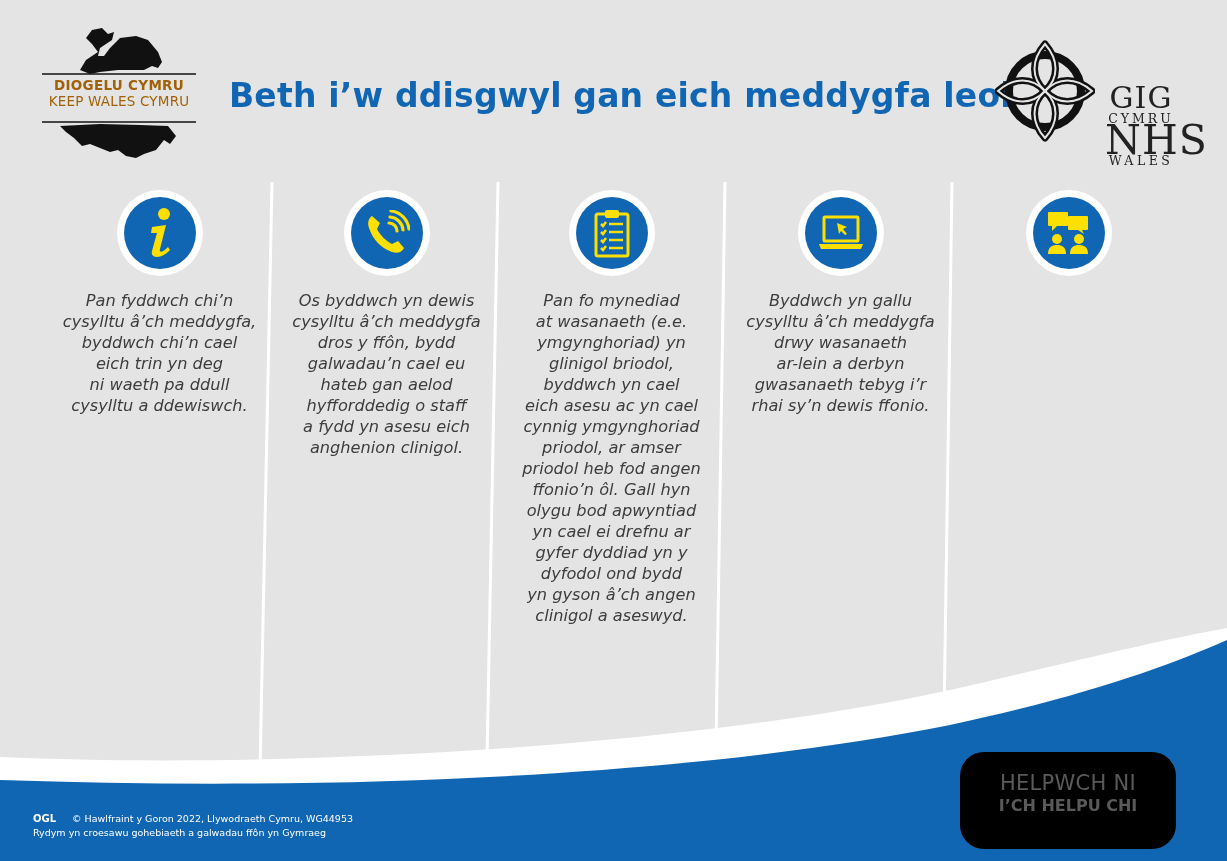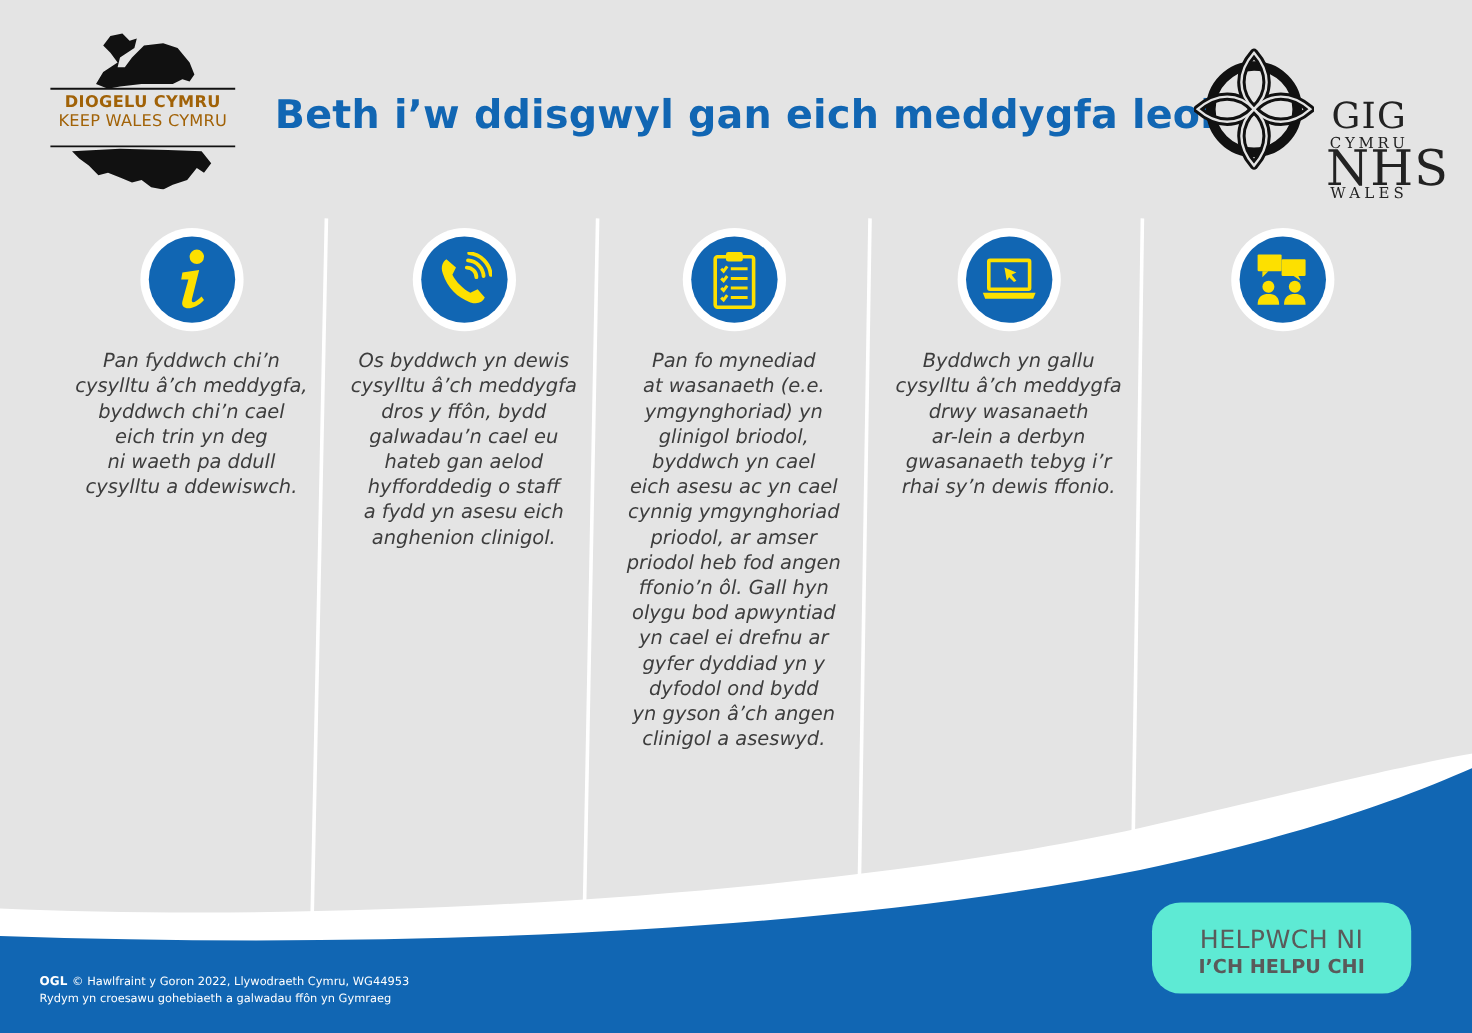--- a/index.html
+++ b/index.html
@@ -15,25 +15,25 @@
   .nhs-text { position:absolute; left:110px; top:10px; color:#222; font-family:"DejaVu Serif", serif; text-align:center; width:72px;margin-top:34px; }
   .nhs-text .gig { font-size:30px; line-height:28px; letter-spacing:1px; }
   .nhs-text .cymru { font-size:12.5px; line-height:14px; letter-spacing:3px;text-align:center; }
   .nhs-text .nhs { font-size:41px; line-height:28px; letter-spacing:1px; }
   .nhs-text .wales { font-size:12.5px; line-height:14px; letter-spacing:3.5px; }
   .col { position:absolute; top:190px; width:215px; text-align:center; }
   .icon-wrap { width:86px; height:86px; border-radius:50%; background:#fff; margin:0 auto; position:relative; }
   .icon-inner { position:absolute; left:7px; top:7px; width:72px; height:72px; border-radius:50%; background:#1166b3; display:flex; align-items:center; justify-content:center; }
   .para { margin-top:14px; font-size:16.2px; line-height:21px; color:#3d3d3d; white-space:pre-line;font-style:italic; }
   .para2 { margin-top:9px; }
-  .cta { position:absolute; left:960px; top:752px; width:216px; height:76px; background:#5eead4; border-radius:24px; text-align:center; color:#5a5a5a; }
+  .cta { position:absolute; left:960px; top:752px; width:216px; height:97px; background:#000000; border-radius:24px; text-align:center; color:#5a5a5a; }
   .cta .l1 { margin-top:19px; font-size:21px; letter-spacing:0.3px; line-height:25px; }
   .cta .l2 { font-size:16px; font-weight:bold; line-height:20px; }
   .footer { position:absolute; left:33px; top:812px; color:#fff; font-size:9.5px; line-height:14px; }
-  .footer .ogl { font-weight:bold; font-size:10px; margin-right:4px; }
+  .footer .ogl { font-weight:bold; font-size:10px; margin-right:16px; }
 </style>
 </head>
 <body>
 
 <div class="poster">
 
   <svg class="bg-svg" width="1227" height="861" viewBox="0 0 1227 861">
 
     <g stroke="#ffffff" stroke-width="3">
       <line x1="272" y1="182" x2="260" y2="770"></line>

